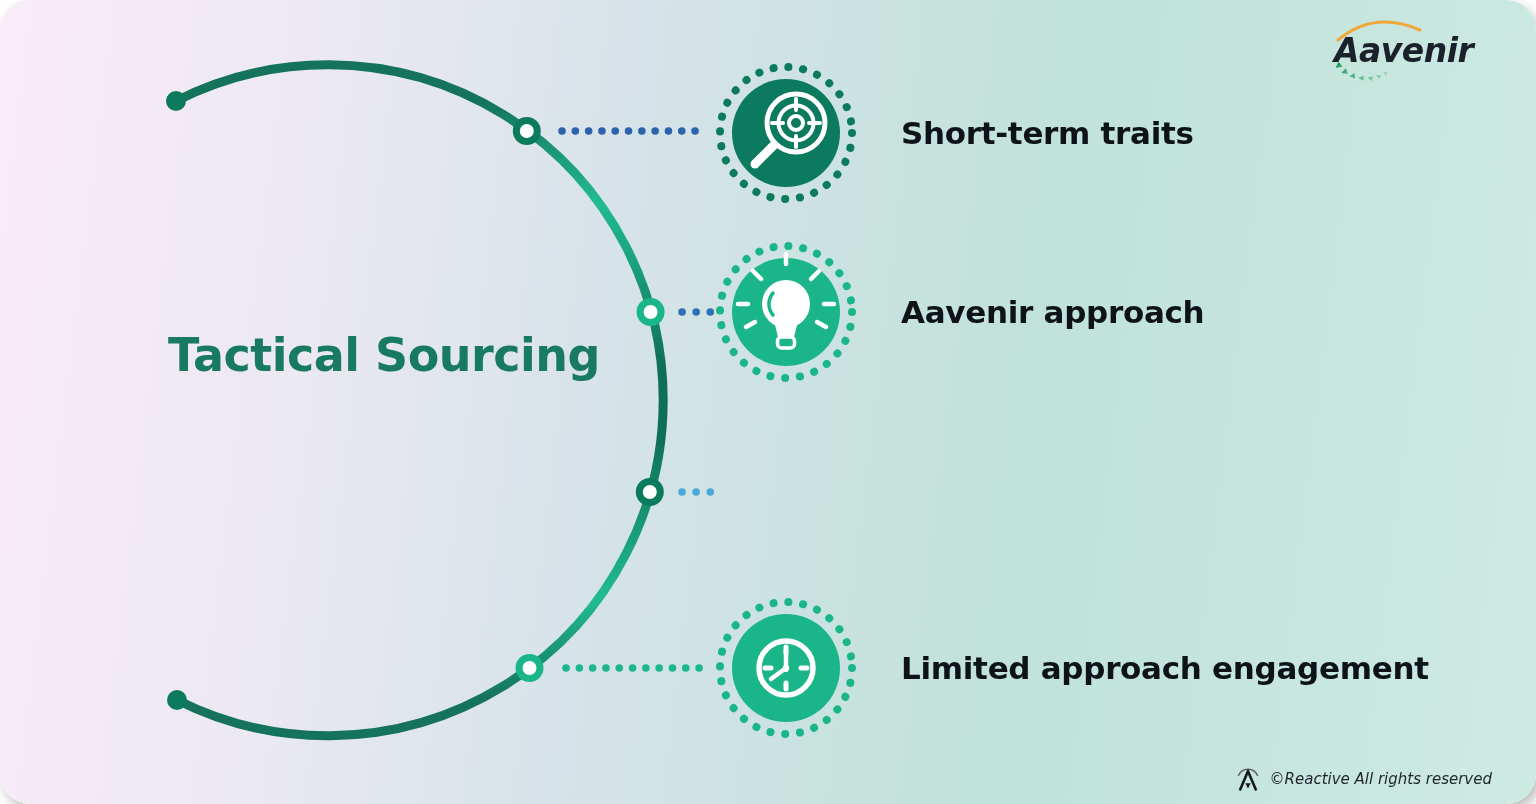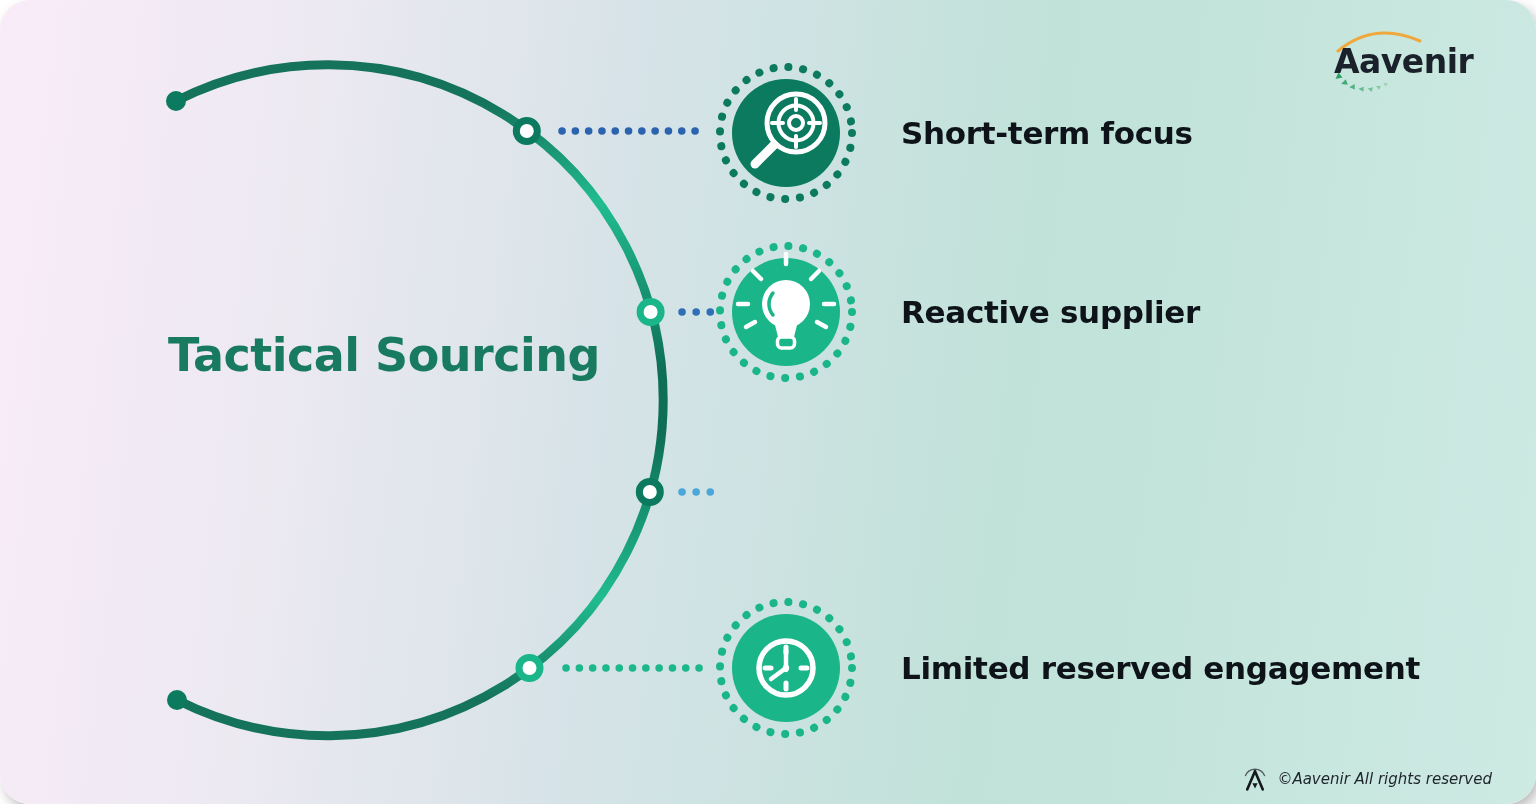--- a/index.html
+++ b/index.html
@@ -8,21 +8,21 @@
   .card{position:absolute;inset:0;border-radius:30px;overflow:hidden;
     background:linear-gradient(97deg,#f9ecf8 0%,#ece9f1 20%,#d6e3e8 40%,#c0e2d8 66%,#cdeae3 100%);
     box-shadow:4px 6px 12px rgba(70,70,70,.35);}
   svg{display:block;}
   .overlay{position:absolute;left:0;top:0;pointer-events:none;}
   .title{position:absolute;left:168px;top:322px;font-size:46px;font-weight:700;
     color:#187A5F;line-height:1.45;letter-spacing:-0.5px;}
   .trait-row{position:absolute;display:flex;align-items:center;gap:40px;height:150px;left:711px;}
   .trait-label{font-size:31px;font-weight:700;color:#0D1318;letter-spacing:-0.3px;white-space:nowrap;}
   .row-1{top:58px}.row-2{top:237px}.row-3{top:417px}.row-4{top:593px}
-  .logo{position:absolute;top:27px;right:48px;}
+  .logo{position:absolute;top:16px;right:48px;font-style:italic;}
   .footer{position:absolute;bottom:12px;right:44px;display:flex;align-items:center;gap:9px;}
   .footer-text{font-size:15px;font-style:italic;color:#1E242C;font-weight:500;}
   
   .stroke-dark{stroke:#0B7A5F}.stroke-emerald{stroke:#1AB68A}
   .fill-dark{fill:#0B7A5F}.fill-emerald{fill:#1AB68A}
 </style>
 </head>
 <body>
 
 <div class="canvas">
@@ -68,21 +68,21 @@
           <circle cx="10" cy="-10" r="29" stroke-width="5"></circle>
           <circle cx="10" cy="-10" r="17.5" stroke-width="4"></circle>
           <circle cx="10" cy="-10" r="7" stroke-width="4"></circle>
           <line x1="10" y1="-23" x2="10" y2="-34" stroke-width="4"></line>
           <line x1="10" y1="3" x2="10" y2="14" stroke-width="4"></line>
           <line x1="23" y1="-10" x2="34" y2="-10" stroke-width="4"></line>
           <line x1="-3" y1="-10" x2="-14" y2="-10" stroke-width="4"></line>
           <line x1="-12" y1="12" x2="-31" y2="31" stroke-width="9"></line>
         </g>
       </svg>
-      <div class="trait-label">Short-term focus</div>
+      <div class="trait-label">Short-term traits</div>
     </div>
 
     <div class="trait-row row-2">
       <svg width="150" height="150" viewBox="-75 -75 150 150">
         <circle r="66" fill="none" stroke-width="8" stroke-linecap="round" stroke-dasharray="0.1 14.8" class="stroke-emerald"></circle>
         <circle r="54" class="fill-emerald"></circle>
         <g>
           <circle cx="0" cy="-8" r="24" fill="#fff"></circle>
           <path d="M -13 -19 A 17 17 0 0 0 -13 3" fill="none" stroke="#1AB68A" stroke-width="3.5" stroke-linecap="round"></path>
           <path d="M -11 13 L -8 25 L 8 25 L 11 13 Z" fill="#fff"></path>
@@ -91,40 +91,40 @@
             <line x1="0" y1="-48" x2="0" y2="-58"></line>
             <line x1="25" y1="-33" x2="33" y2="-41"></line>
             <line x1="-25" y1="-33" x2="-33" y2="-41"></line>
             <line x1="38" y1="-8" x2="48" y2="-8"></line>
             <line x1="-38" y1="-8" x2="-48" y2="-8"></line>
             <line x1="31" y1="10" x2="40" y2="15"></line>
             <line x1="-31" y1="10" x2="-40" y2="15"></line>
           </g>
         </g>
       </svg>
-      <div class="trait-label">Reactive supplier</div>
+      <div class="trait-label">Aavenir approach</div>
     </div>
 
 
     <div class="trait-row row-4">
       <svg width="150" height="150" viewBox="-75 -75 150 150">
         <circle r="66" fill="none" stroke-width="8" stroke-linecap="round" stroke-dasharray="0.1 14.8" class="stroke-emerald"></circle>
         <circle r="54" class="fill-emerald"></circle>
         <g stroke="#fff" fill="none" stroke-linecap="round">
           <circle r="27" stroke-width="5.5"></circle>
           <line x1="0" y1="-15" x2="0" y2="-21" stroke-width="5"></line>
           <line x1="0" y1="15" x2="0" y2="21" stroke-width="5"></line>
           <line x1="15" y1="0" x2="21" y2="0" stroke-width="5"></line>
           <line x1="-15" y1="0" x2="-21" y2="0" stroke-width="5"></line>
           <line x1="0" y1="2" x2="0" y2="-18" stroke-width="4.5"></line>
           <line x1="0" y1="0" x2="-15" y2="11" stroke-width="4.5"></line>
         </g>
         <circle r="3.2" fill="#fff"></circle>
       </svg>
-      <div class="trait-label">Limited reserved engagement</div>
+      <div class="trait-label">Limited approach engagement</div>
     </div>
 
     <div class="logo">
       <svg width="160" height="66" viewBox="0 0 160 66">
         <path d="M 10 24 Q 46 -6 92 14" fill="none" stroke="#F0A83C" stroke-width="3" stroke-linecap="round"></path>
         <text x="6" y="46" font-size="33" font-weight="600" fill="#1B212B" letter-spacing="-0.5">Aavenir</text>
         <g>
           <path d="M0 -3.2 L3.2 3.2 L-3.2 3.2 Z" transform="translate(10,50) rotate(230)" fill="#2F9E66"></path>
           <path d="M0 -3 L3 3 L-3 3 Z" transform="translate(16,56) rotate(250)" fill="#3FAA74"></path>
           <path d="M0 -2.8 L2.8 2.8 L-2.8 2.8 Z" transform="translate(24,60) rotate(265)" fill="#52B381"></path>
@@ -135,17 +135,17 @@
         </g>
       </svg>
     </div>
 
     <div class="footer">
       <svg width="26" height="26" viewBox="0 0 30 30">
         <path d="M 4 11 A 12 12 0 0 1 26 11" fill="none" stroke="#565B61" stroke-width="1.6" stroke-linecap="round"></path>
         <path d="M 15 6 L 6 27 M 15 6 L 24 27" fill="none" stroke="#14181D" stroke-width="3" stroke-linecap="round"></path>
         <path d="M 12 20 L 18 20 L 15 26 Z" fill="#14181D"></path>
       </svg>
-      <span class="footer-text">©Aavenir All rights reserved</span>
+      <span class="footer-text">©Reactive All rights reserved</span>
     </div>
 
   </div>
 </div>
 
 </body></html>

